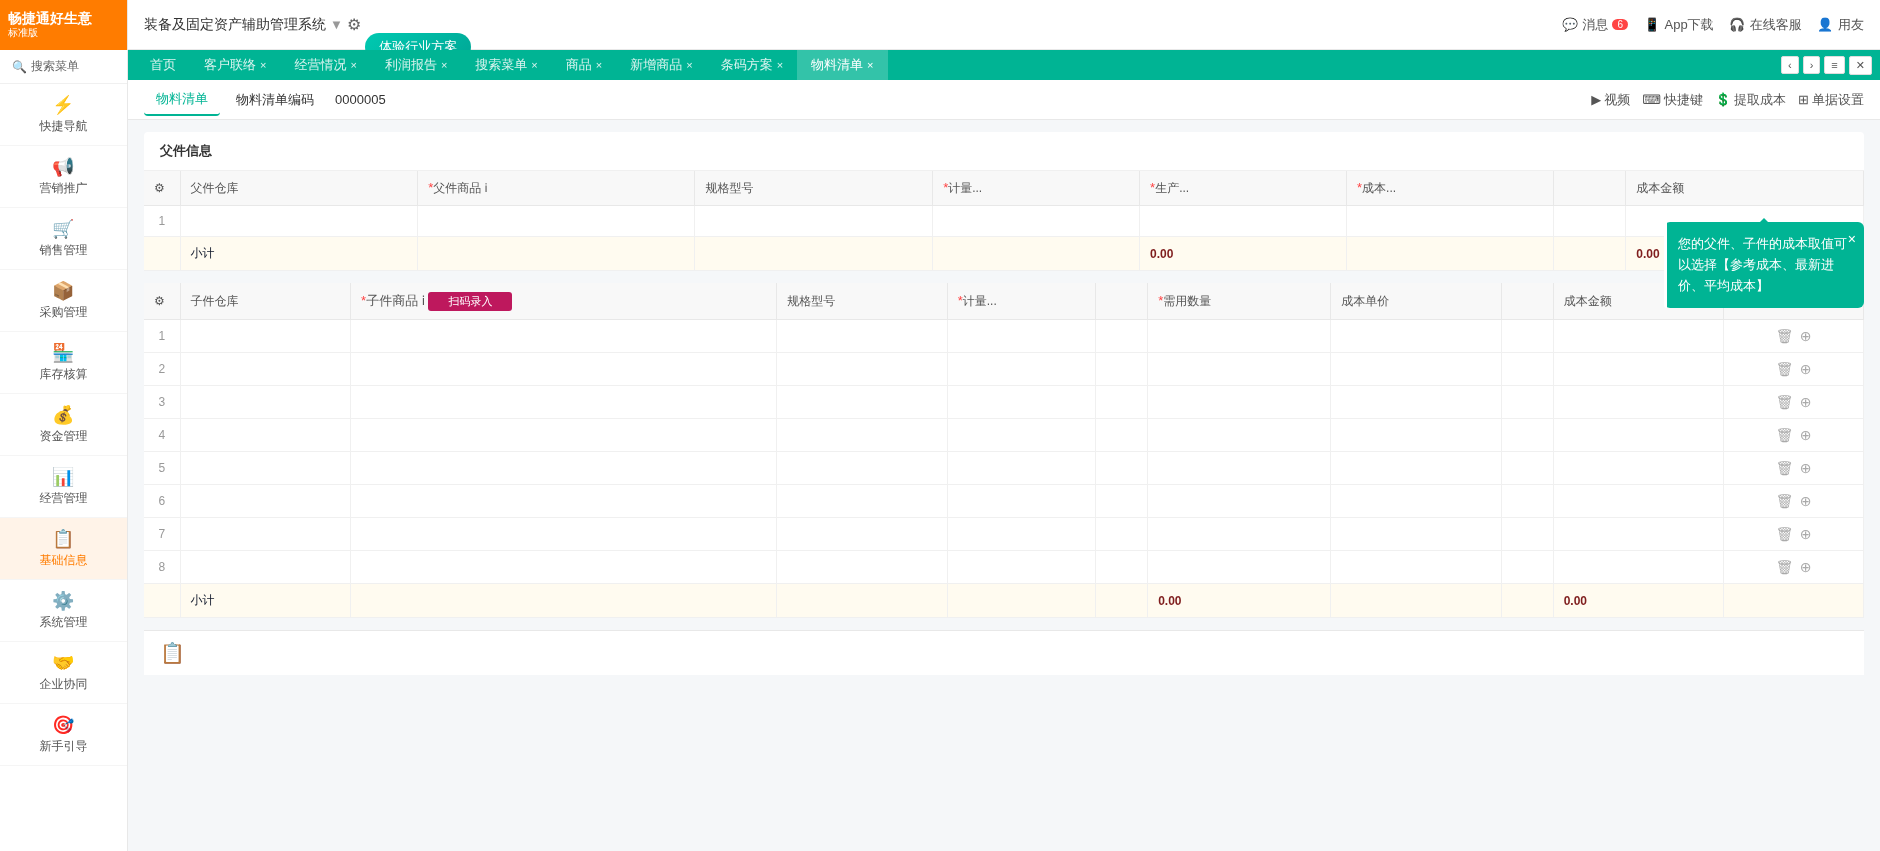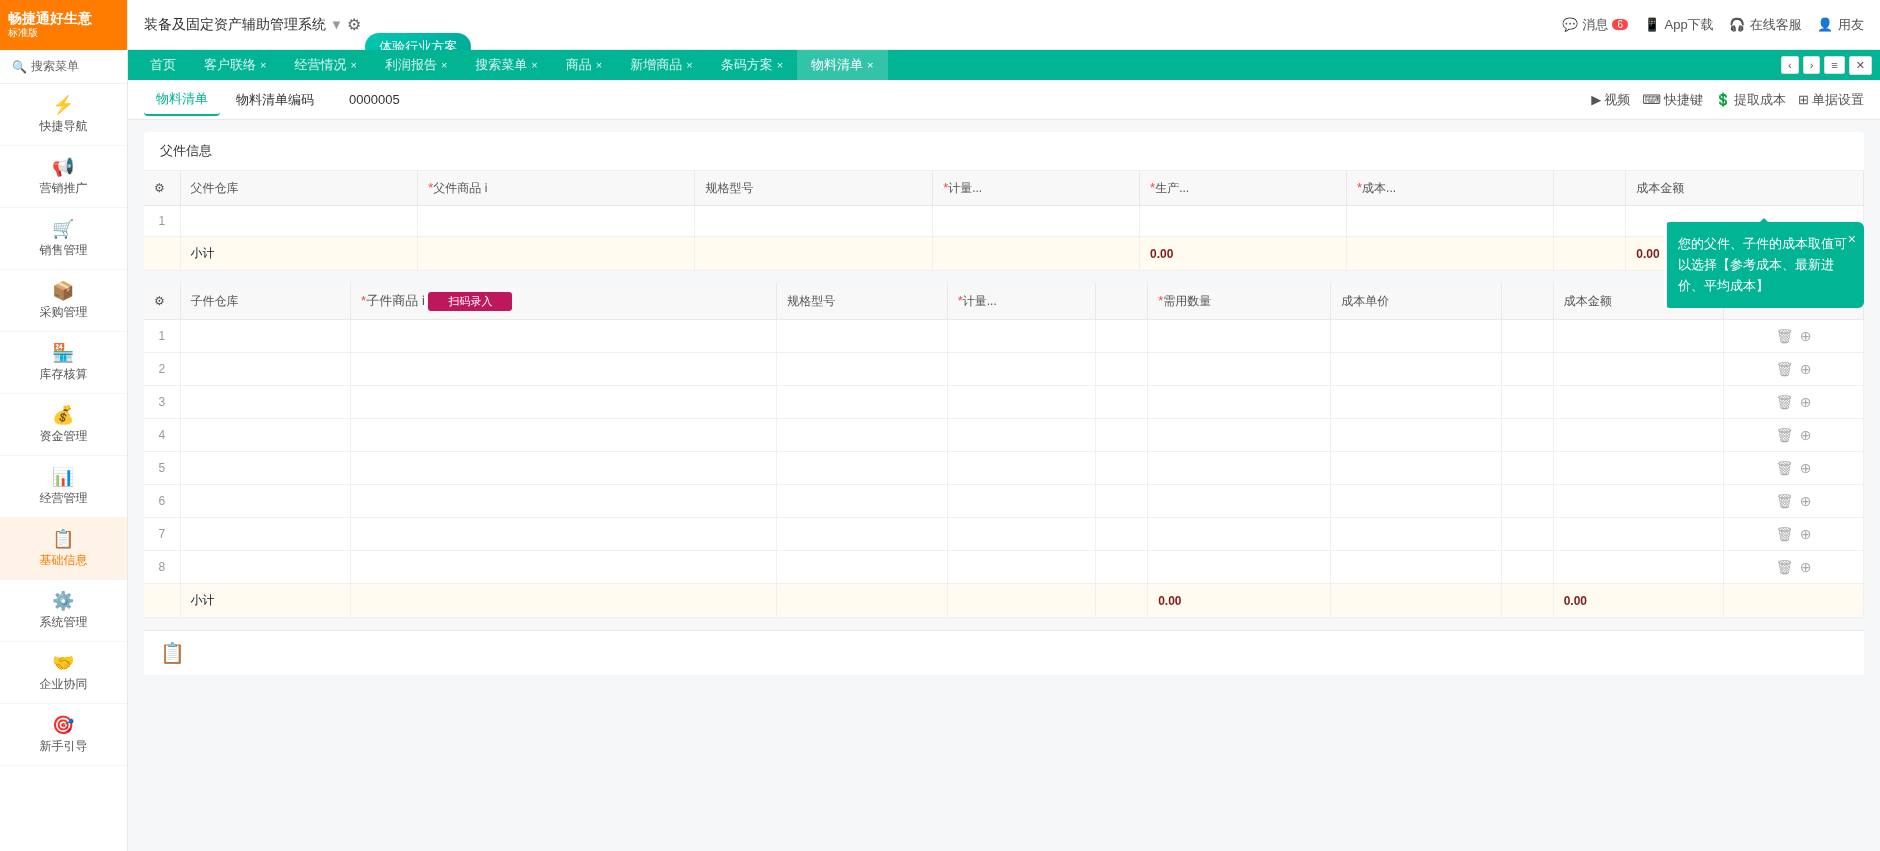--- a/index.html
+++ b/index.html
@@ -132,30 +132,30 @@
       gap: 4px;
     }
     .sub-nav-item {
       padding: 6px 12px;
       cursor: pointer;
       color: #333;
       font-size: 13px;
       border-radius: 4px;
     }
     .sub-nav-item.active { color: #00b494; border-bottom: 2px solid #00b494; }
-    .sub-nav-code { color: #333; font-size: 13px; margin-left: 19px; font-weight: 500; }
+    .sub-nav-code { color: #333; font-size: 13px; margin-left: 5px; font-weight: 500; }
     .sub-nav-right { margin-left: auto; display: flex; align-items: center; gap: 12px; color: #555; font-size: 12px; }
     .sub-nav-right-item { display: flex; align-items: center; gap: 3px; cursor: pointer; }
 
     
     .content { padding: 12px 16px; }
 
     
     .section { background: #fff; border-radius: 4px; margin-bottom: 12px; }
-    .section-title { padding: 10px 16px; font-size: 13px; font-weight: 400; color: #333; border-bottom: 1px solid #f0f0f0; }
+    .section-title { padding: 10px 16px; font-size: 13px; font-weight: 700; color: #333; border-bottom: 1px solid #f0f0f0; }
 
     
     .data-table { width: 100%; border-collapse: collapse; }
     .data-table th {
       background: #f8f8f8;
       padding: 8px 10px;
       text-align: left;
       font-weight: 500;
       color: #555;
       border-bottom: 1px solid #e8e8e8;

